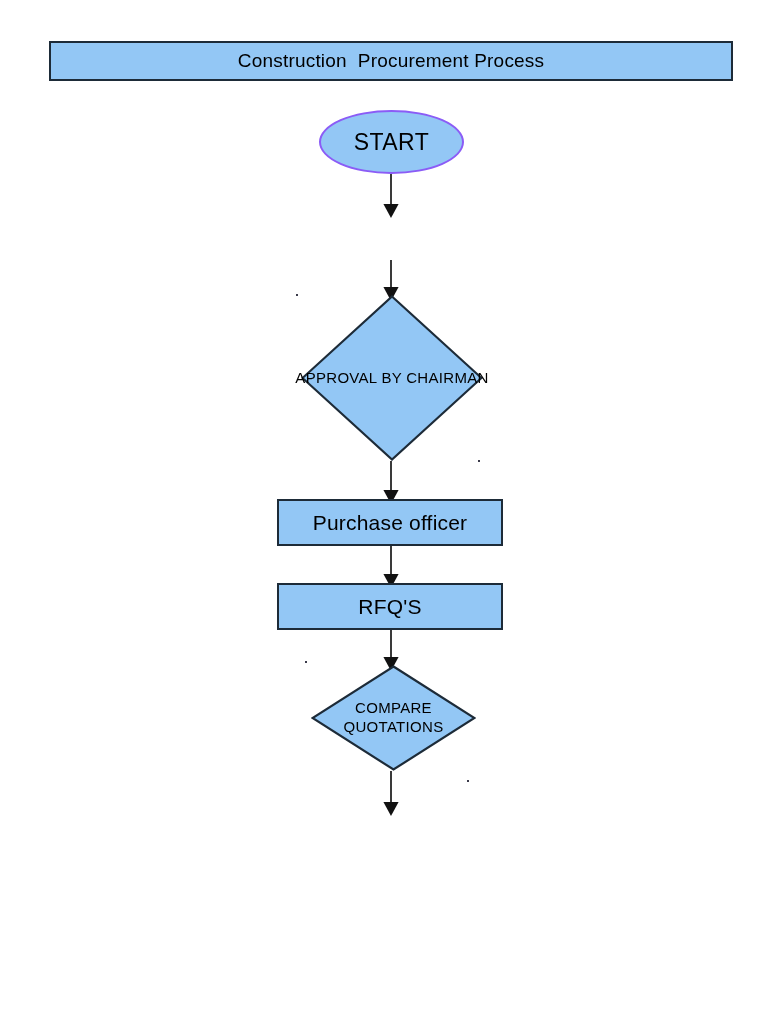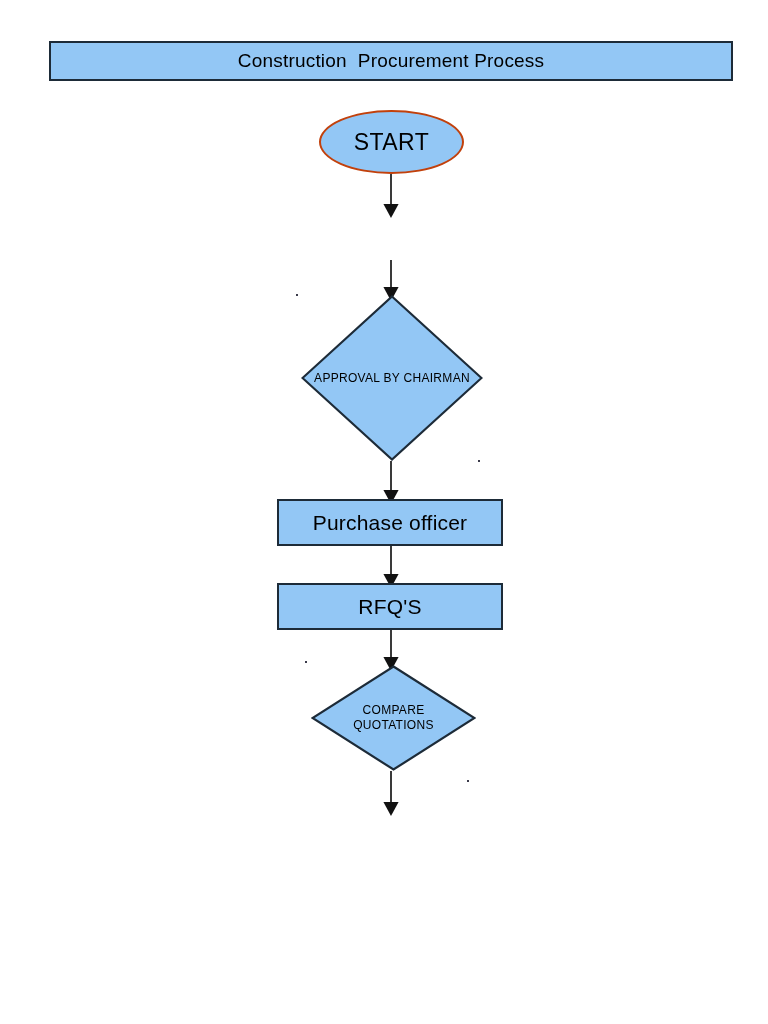--- a/index.html
+++ b/index.html
@@ -49,21 +49,21 @@
     white-space: pre;
   }
 
   
   .terminator {
     left: 303px;
     top: 110px;
     width: 145px;
     height: 64px;
     background: #93c7f5;
-    border: 2px solid #c2410c;
+    border: 2px solid #8b5cf6;
     border-radius: 50% / 50%;
   }
   .terminator .label {
     font-size: 23px;
     letter-spacing: 0.4px;
   }
 
   
   .process {
     left: 261px;
@@ -96,21 +96,21 @@
   .decision .diamond-shape {
     position: absolute;
     left: 0;
     top: 0;
     width: 100%;
     height: 100%;
   }
   .decision .label {
     position: relative;
     z-index: 2;
-    font-size: 12px;
+    font-size: 15px;
     letter-spacing: 0.3px;
     line-height: 1.25;
     white-space: nowrap;
     text-align: center;
   }
 
   #node-approval {
     left: 285px;
     top: 295px;
     width: 182px;

